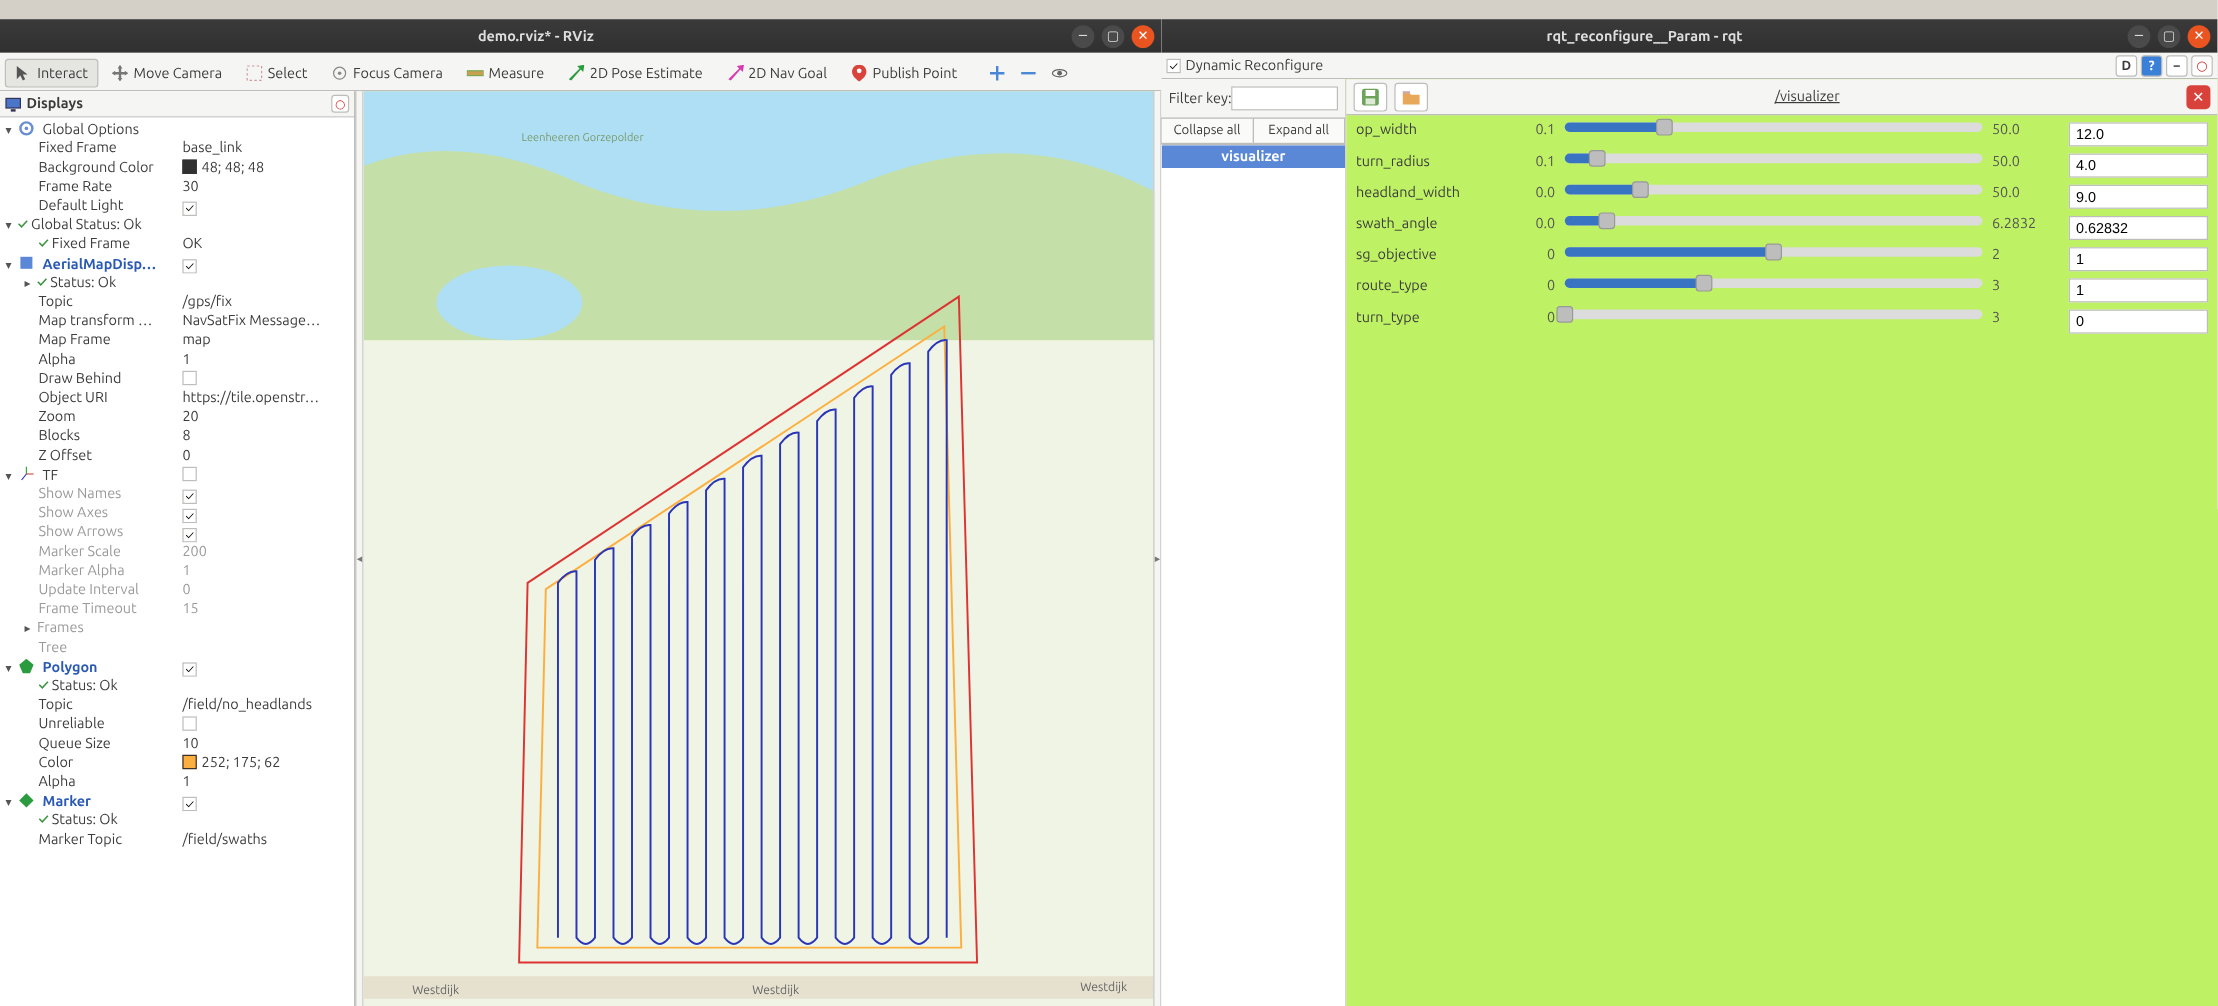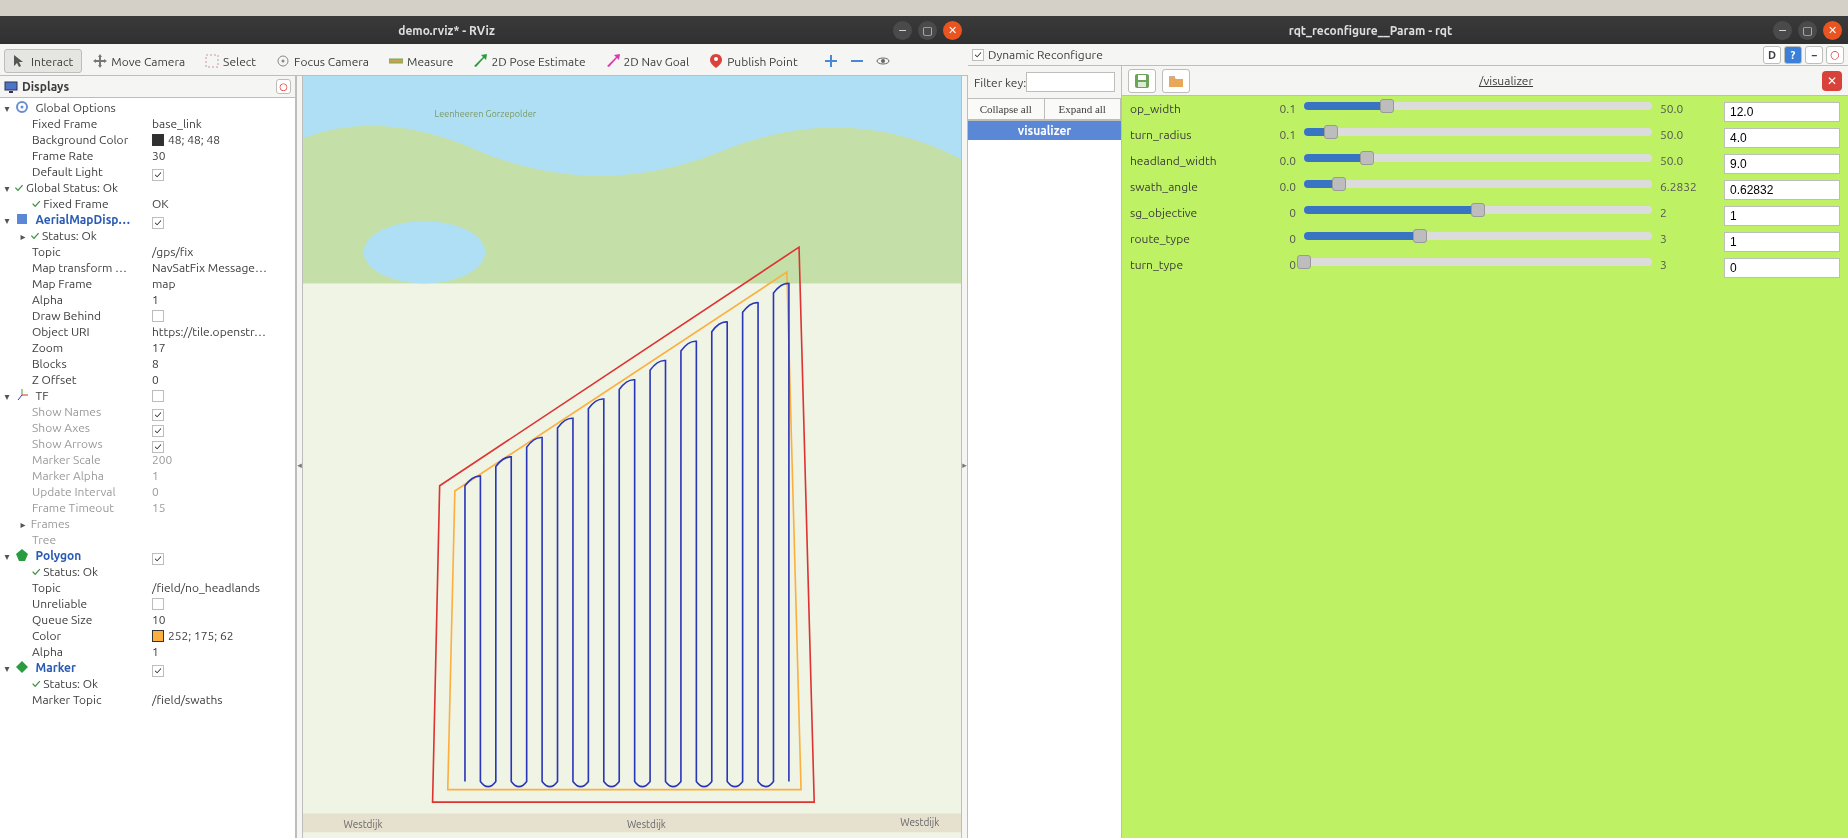--- a/index.html
+++ b/index.html
@@ -142,21 +142,21 @@
   .filter-row{
     display:flex;align-items:center;padding:6px;gap:0;border-bottom:1px solid var(--border);
     background:var(--panel-bg);
   }
   .filter-row input{flex:1;width:60px;height:20px;border:1px solid var(--border);padding:1px 3px;font-size:11px;}
   .rqt-tree-btns{
     display:flex;padding:0;border-bottom:1px solid var(--border);background:var(--panel-bg);
   }
   .rqt-tree-btns .btn{
     flex:1;text-align:center;padding:4px 2px;border:1px solid var(--border);
-    background:#fafaf8;font-size:11px;margin:-1px 0 0 -1px;font-family:Liberation Serif, serif;
+    background:#fafaf8;font-size:11px;margin:-1px 0 0 -1px;
   }
   .rqt-tree{flex:1;overflow:auto;background:#fff;}
   .rqt-tree .node{padding:3px 6px;font-weight:bold;}
   .rqt-tree .node.sel{background:var(--selected-bg);color:#fff;text-align:center;}
 
   .rqt-right{flex:1;display:flex;flex-direction:column;background:#bef264;}
   .rqt-toolbar{
     height:30px;display:flex;align-items:center;padding:3px 6px;gap:6px;
     background:var(--panel-bg);border-bottom:1px solid var(--border);
   }
@@ -349,21 +349,21 @@
           <div class="trow">
               <span class="lbl"><span class="ind" style="width:32px"></span><span>Draw Behind</span></span>
               <span class="val"><span class="chk"></span></span>
             </div>
           <div class="trow">
               <span class="lbl"><span class="ind" style="width:32px"></span><span>Object URI</span></span>
               <span class="val">https://tile.openstr…</span>
             </div>
           <div class="trow">
               <span class="lbl"><span class="ind" style="width:32px"></span><span>Zoom</span></span>
-              <span class="val">17</span>
+              <span class="val">20</span>
             </div>
           <div class="trow">
               <span class="lbl"><span class="ind" style="width:32px"></span><span>Blocks</span></span>
               <span class="val">8</span>
             </div>
           <div class="trow">
               <span class="lbl"><span class="ind" style="width:32px"></span><span>Z Offset</span></span>
               <span class="val">0</span>
             </div>
 

